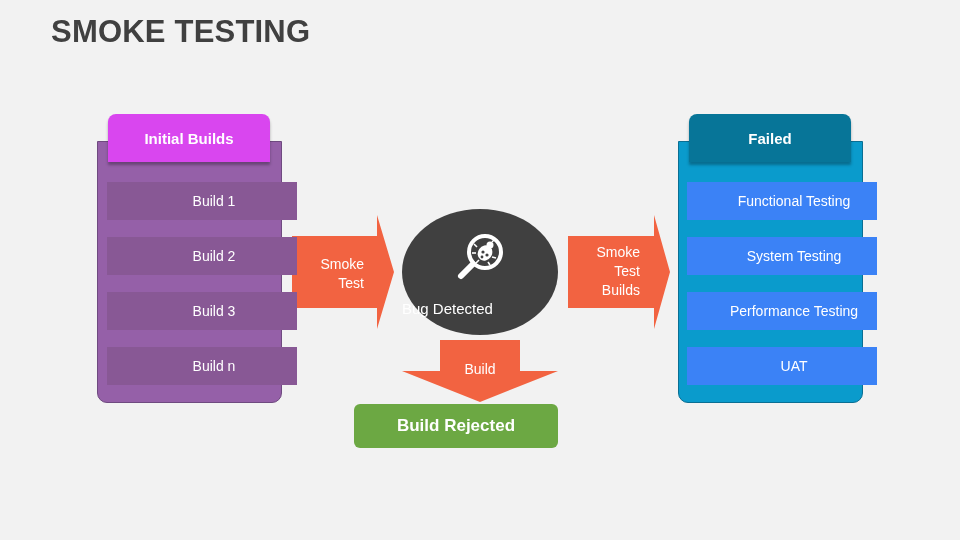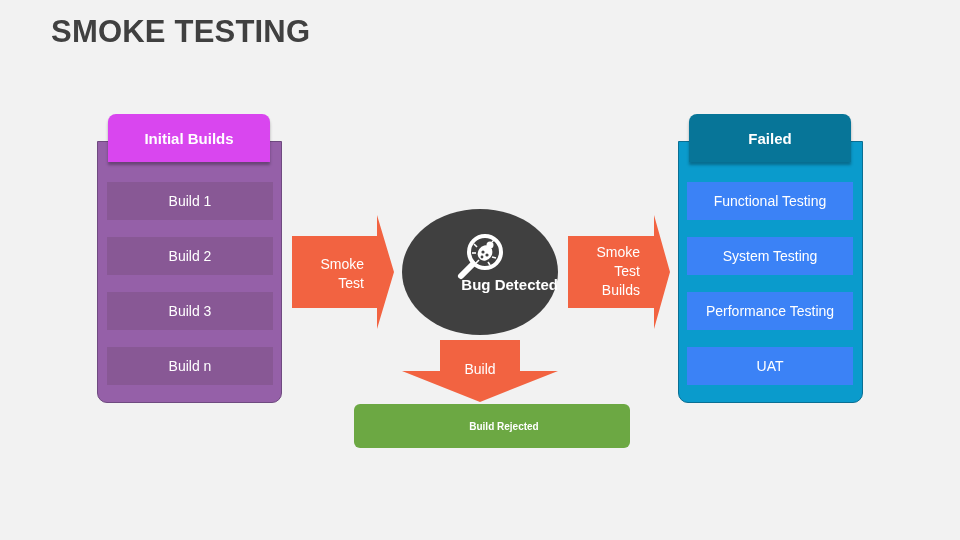--- a/index.html
+++ b/index.html
@@ -29,41 +29,42 @@
     box-shadow: 0 3px 3px rgba(0,0,0,0.3);
     z-index: 2;
   }
   .panel-header.left { left: 108px; background: #d946ef; }
   .panel-header.right { left: 689px; background: #077598; }
   .item {
     position: absolute; width: 166px; height: 38px;
     color: #fff; font-size: 14px;
     display: flex; align-items: center; justify-content: center;
     z-index: 2;
+    padding-left: 24px;
   }
   .item.left { left: 107px; background: #885895; }
   .item.right { left: 687px; background: #3b82f6; }
   .arrow { position: absolute; }
   .arrow-label {
     position: absolute; color: #fff; font-size: 14px; text-align: right; line-height: 19px;
   }
   .bug-circle {
     position: absolute; left: 402px; top: 209px; width: 156px; height: 126px;
     border-radius: 50%; background: #404040;
   }
   .bug-label {
-    position: absolute; left: 402px; top: 276px; width: 156px; text-align: right;
-    color: #fff; font-weight: bold; font-size: 15px;
+    position: absolute; left: 402px; top: 300px; width: 156px; text-align: left;
+    color: #fff; font-weight: normal; font-size: 15px;
   }
   .bug-icon { position: absolute; left: 455px; top: 230px; width: 52px; height: 52px; }
   .rejected {
-    position: absolute; left: 354px; top: 404px; width: 252px; height: 44px;
+    position: absolute; left: 354px; top: 404px; width: 204px; height: 44px;
     background: #6ca843; border-radius: 6px;
-    color: #fff; font-weight: bold; font-size: 10px;
-    display: flex; align-items: center; justify-content: center; padding-left: 24px;
+    color: #fff; font-weight: bold; font-size: 17px;
+    display: flex; align-items: center; justify-content: center;
   }
 </style>
 </head>
 <body>
 
 <div class="title">SMOKE TESTING</div>
 
 <div class="panel left"></div>
 <div class="panel-header left">Initial Builds</div>
 <div class="item left" style="top:182px">Build 1</div>

